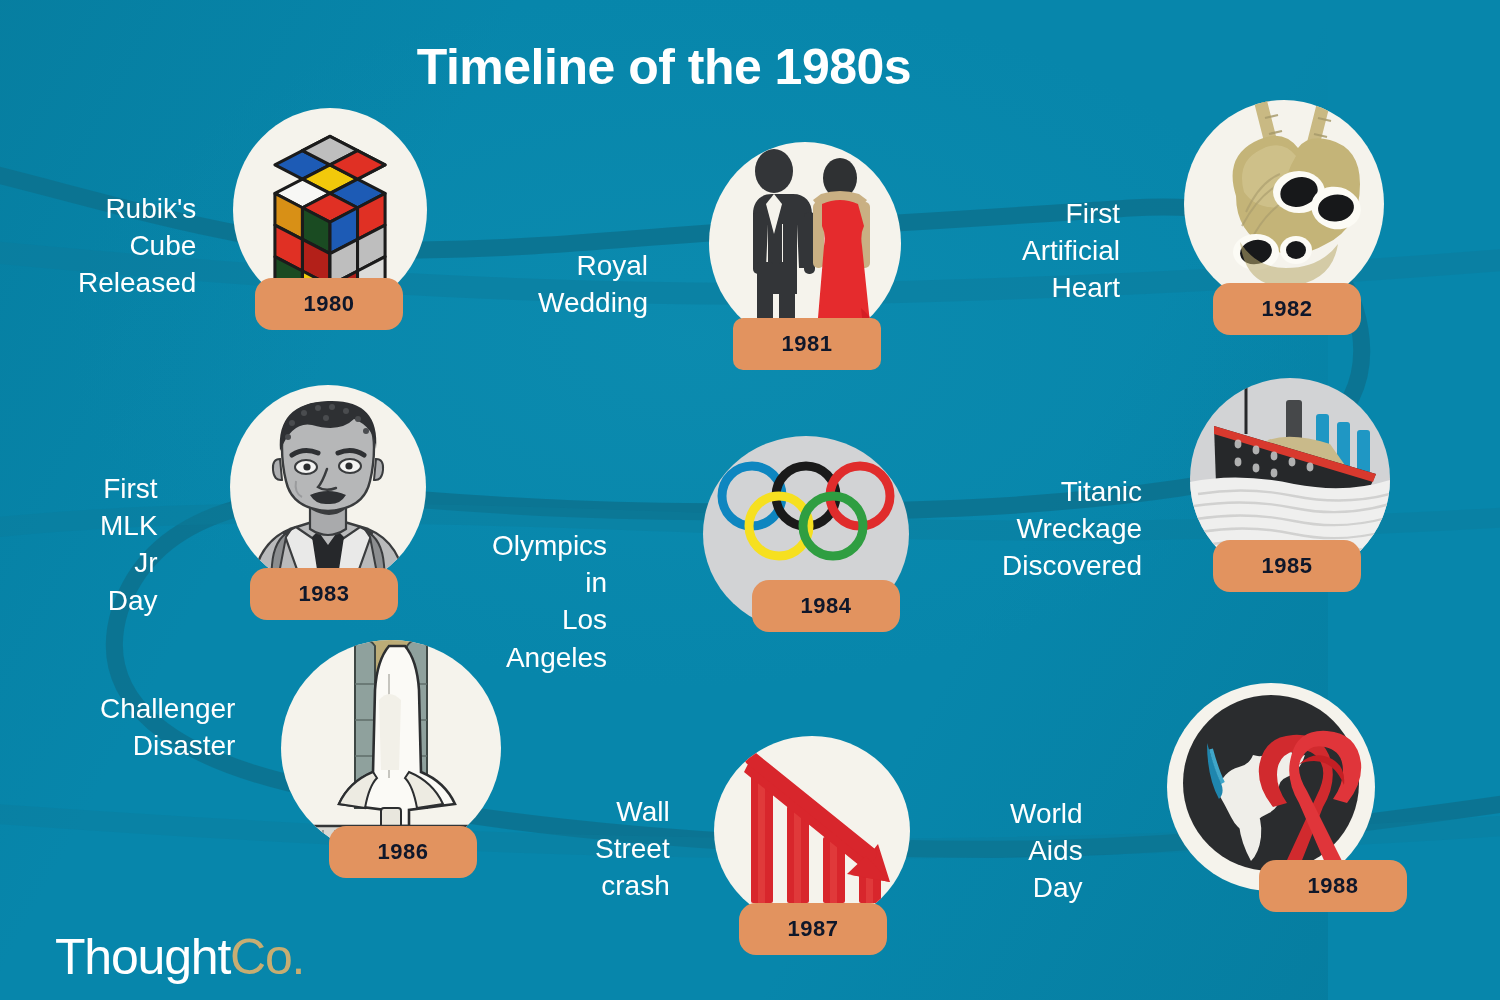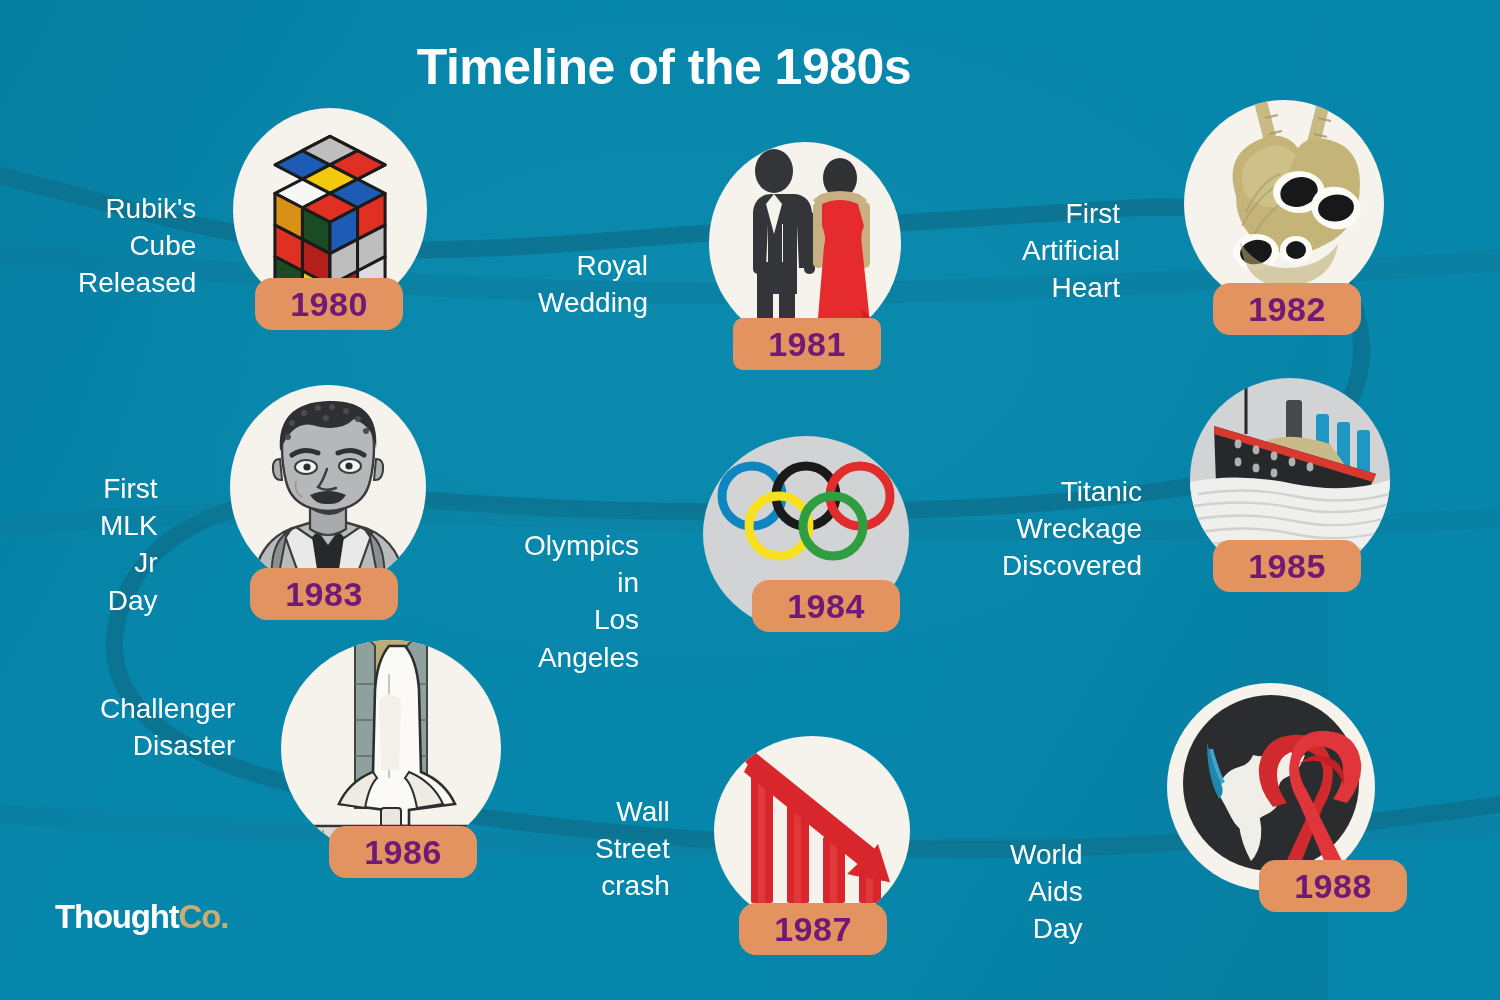--- a/index.html
+++ b/index.html
@@ -46,35 +46,35 @@
   .bubble {
     position:absolute;
     border-radius:50%;
     overflow:hidden;
   }
   .bubble.cream { background:#F5F3EC; }
   .bubble.grey  { background:#D2D3D5; }
   .year {
     position:absolute;
     background:#E2935F;
-    color:#701a75;
-    font-size:34px;
+    color:#0f172a;
+    font-size:22px;
     font-weight:bold;
     border-radius:17px;
     text-align:center;
     line-height:52px;
     height:52px;
     width:148px;
     letter-spacing:.5px;
   }
 
   
   .logo {
-    position:absolute; left:55px; top:898px;
-    font-size:33px; font-weight:bold; letter-spacing:-1.2px;
+    position:absolute; left:55px; top:928px;
+    font-size:50px; font-weight:normal; letter-spacing:-1.2px;
     white-space:nowrap;
   }
   .logo .t1 { color:#ffffff; }
   .logo .t2 { color:#C7AD72; }
   svg { display:block; }
 </style>
 </head>
 <body>
 
 <div id="stage">
@@ -277,21 +277,21 @@
         <path d="M80 110 q18 -8 36 0 q-6 10 -18 9 q-12 1 -18 -9z" fill="#2E3033"></path>
 
         <path d="M82 124 q16 7 32 0 q-14 10 -32 0z" fill="#7B7D80" stroke="#3A3C3E" stroke-width="1.8"></path>
         <path d="M66 96 q-2 12 6 16" fill="none" stroke="#9A9B9D" stroke-width="2"></path>
       </svg>
     </div>
     <div class="year" style="left:250px; top:568px;">1983</div>
   </div>
 
   <div class="item">
-    <div class="label" style="left:492px; top:527px;margin-left:32px;">Olympics in
+    <div class="label" style="left:492px; top:527px;">Olympics in
 Los Angeles</div>
     <div class="bubble grey" style="left:703px; top:436px; width:206px; height:196px;">
       <svg width="206" height="196" viewBox="0 0 206 196">
         <g fill="none" stroke-width="9">
           <circle cx="49" cy="60" r="30" stroke="#0E86C0"></circle>
           <circle cx="103" cy="60" r="30" stroke="#1A1A1A"></circle>
           <circle cx="157" cy="60" r="30" stroke="#E02C2C"></circle>
           <circle cx="76" cy="90" r="30" stroke="#F6E020"></circle>
           <circle cx="130" cy="90" r="30" stroke="#2F9E41"></circle>
         </g>
@@ -417,21 +417,21 @@
 
         <path d="M37 22 L156 118 L164 108 L176 146 L137 139 L146 130 L30 36z" fill="#D8262C"></path>
         <path d="M37 22 L156 118" stroke="#D8262C" stroke-width="14" stroke-linecap="round"></path>
         <polygon points="176,146 133,138 152,120" fill="#D8262C"></polygon>
       </svg>
     </div>
     <div class="year" style="left:739px; top:903px;">1987</div>
   </div>
 
   <div class="item">
-    <div class="label" style="left:1010px; top:836px;">World
+    <div class="label" style="left:1010px; top:795px;">World
 Aids Day</div>
     <div class="bubble cream" style="left:1167px; top:683px; width:208px; height:208px;">
       <svg width="208" height="208" viewBox="0 0 208 208">
         <circle cx="104" cy="100" r="88" fill="#2A2C2E"></circle>
         <path d="M50 108 q6 -20 22 -24 q10 -2 14 -12 q12 4 18 -6 q10 8 18 0 q6 10 16 6 q-6 18 -18 22 q-10 4 -8 16
                  q2 14 -10 20 q-14 6 -22 20 q-10 -4 -16 -16 q-6 -12 -14 -26z" fill="#EFEEE9"></path>
         <path d="M86 120 q10 16 8 34 q-2 16 -10 24 q-10 -18 -12 -36 q-2 -14 14 -22z" fill="#EFEEE9"></path>
         <path d="M40 60 q8 26 14 40 q4 10 -2 16 q-12 -22 -12 -56z" fill="#1F86AE"></path>
         <path d="M44 66 q6 22 12 34" stroke="#3FA6C9" stroke-width="4" fill="none"></path>
 

